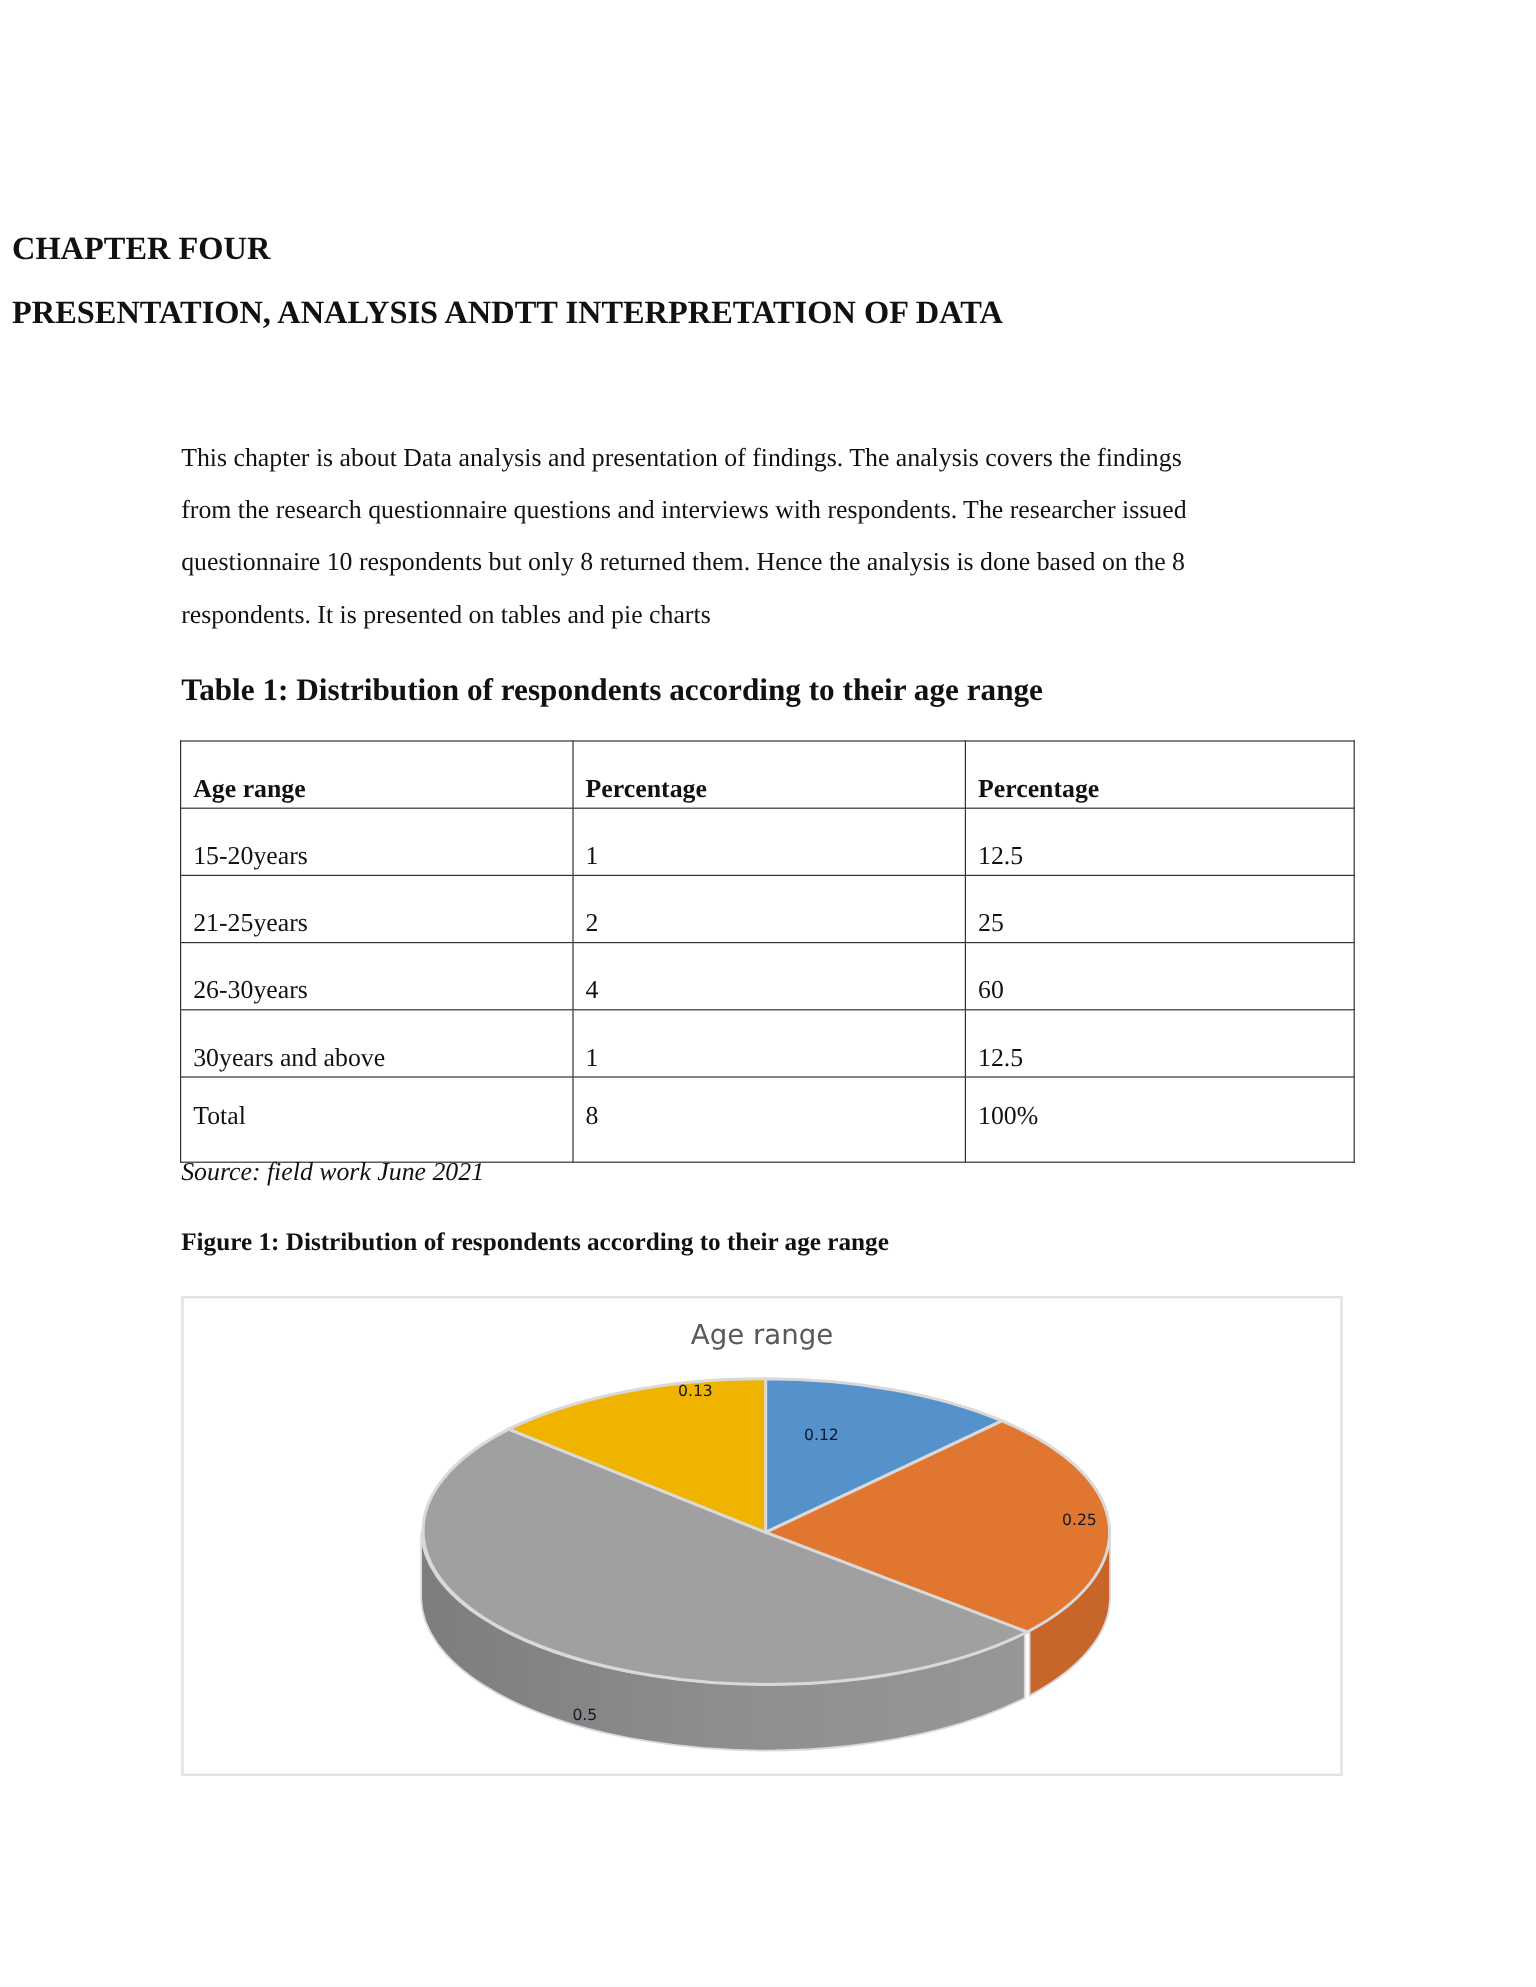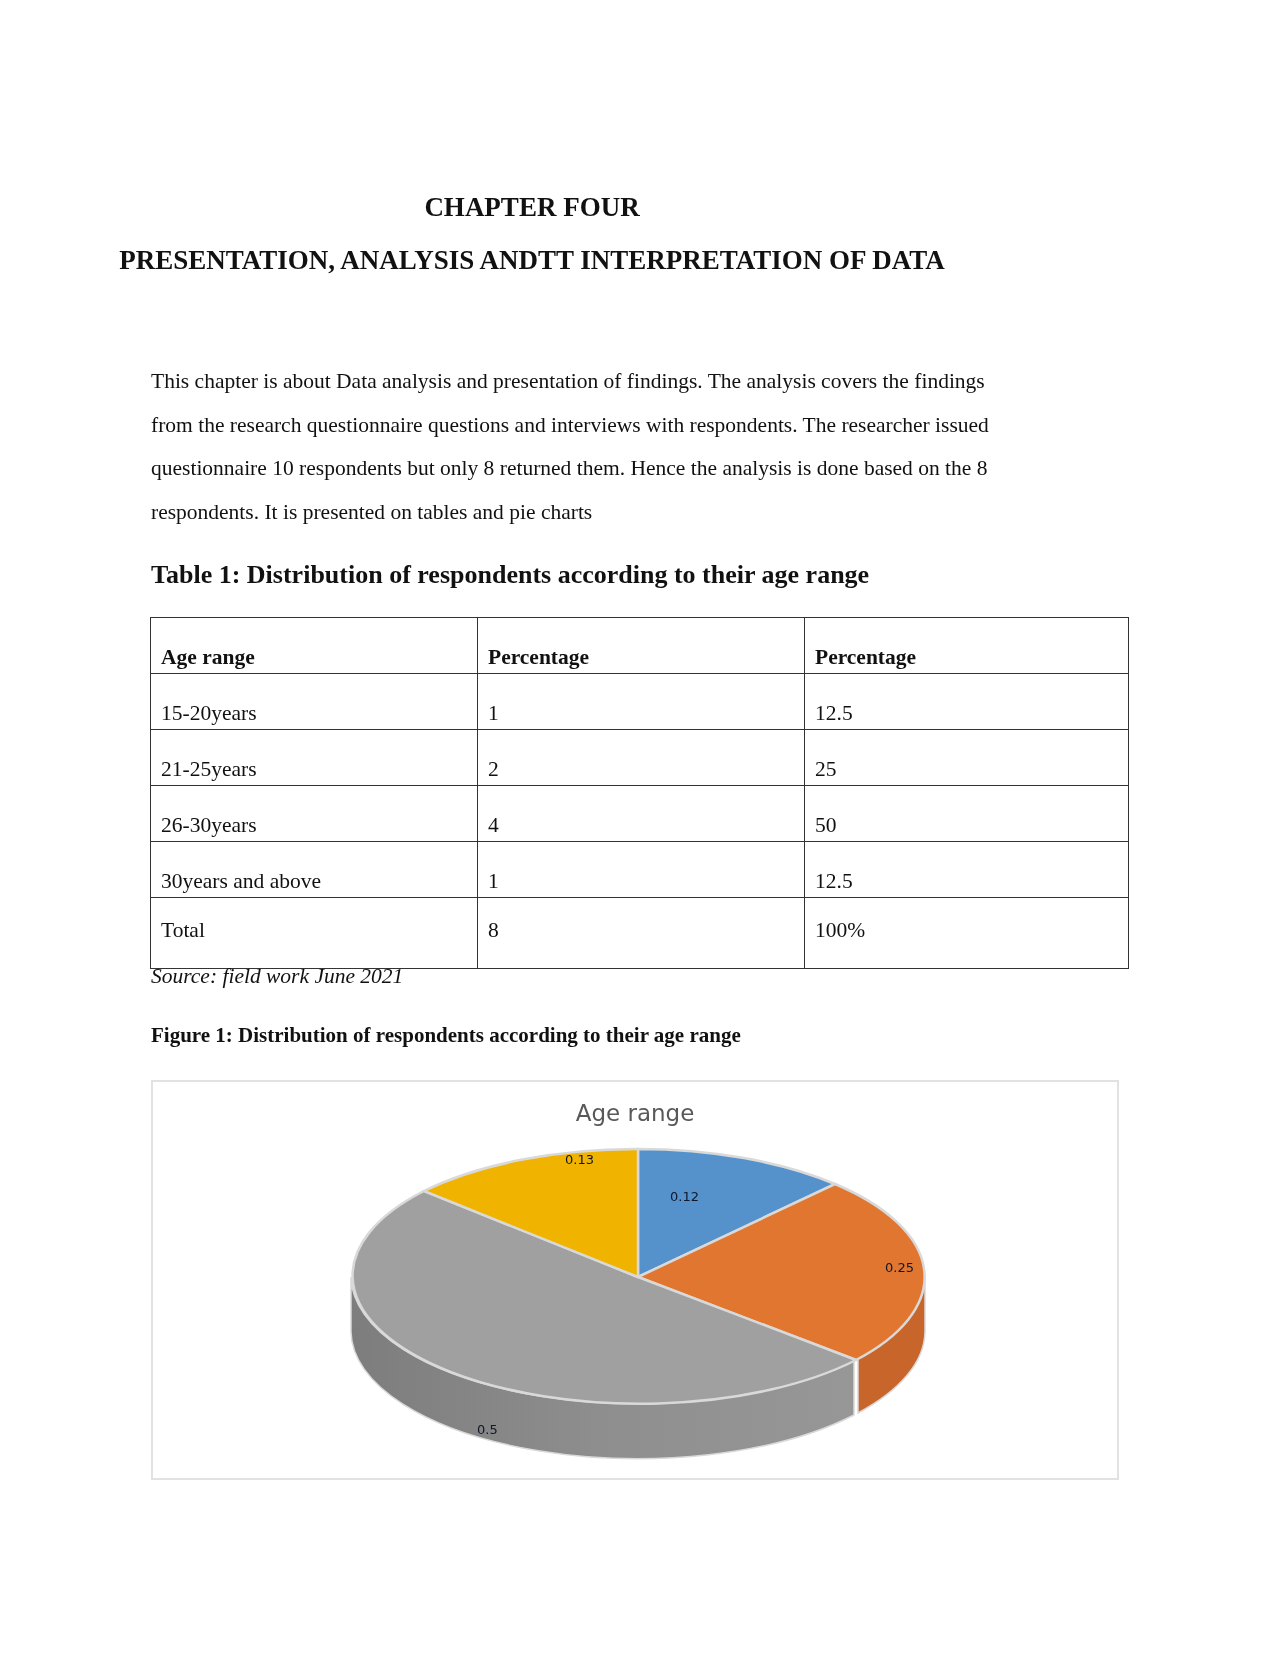--- a/index.html
+++ b/index.html
@@ -1,18 +1,18 @@
 <!DOCTYPE html>
 <html><head>
 <meta charset="utf-8">
 <style>
   html, body { margin:0; padding:0; background:#ffffff; }
   body { width:1280px; height:1656px; position:relative; overflow:hidden; font-family:"Liberation Serif", "DejaVu Serif", serif; color:#111; }
   .abs { position:absolute; }
-  .h1 { left:0; width:1064px; text-align:center; font-weight:bold; font-size:27px; }
+  .h1 { left:0; width:1064px; text-align:left; font-weight:bold; font-size:27px;padding-left:10px; }
   .para { left:151px; width:980px; font-size:21.5px; line-height:43.5px; text-align:justify; }
   .para-line { display:block; white-space:nowrap; }
   .table-title { left:151px; font-size:26px; font-weight:bold; }
   table.data { position:absolute; left:150px; top:617px; width:979px; border-collapse:collapse; font-size:21.5px; }
   table.data td, table.data th { border:1.6px solid #333; padding:0 10px 3px 10px; vertical-align:bottom; text-align:left; height:52px; }
   table.data th { font-weight:bold; }
   table.data tr.total td { height:64px; vertical-align:middle; padding-bottom:6px;}
   .col1 { width:306px; } .col2 { width:306px; }
   .source { left:151px; top:964px; font-style:italic; font-size:21.5px; }
   .fig-cap { left:151px; top:1023px; font-weight:bold; font-size:21px; }
@@ -48,21 +48,21 @@
     <td>12.5</td>
   </tr>
   <tr>
     <td>21-25years</td>
     <td>2</td>
     <td>25</td>
   </tr>
   <tr>
     <td>26-30years</td>
     <td>4</td>
-    <td>50</td>
+    <td>60</td>
   </tr>
   <tr>
     <td>30years and above</td>
     <td>1</td>
     <td>12.5</td>
   </tr>
   <tr class="total">
     <td>Total</td>
     <td>8</td>
     <td>100%</td>

